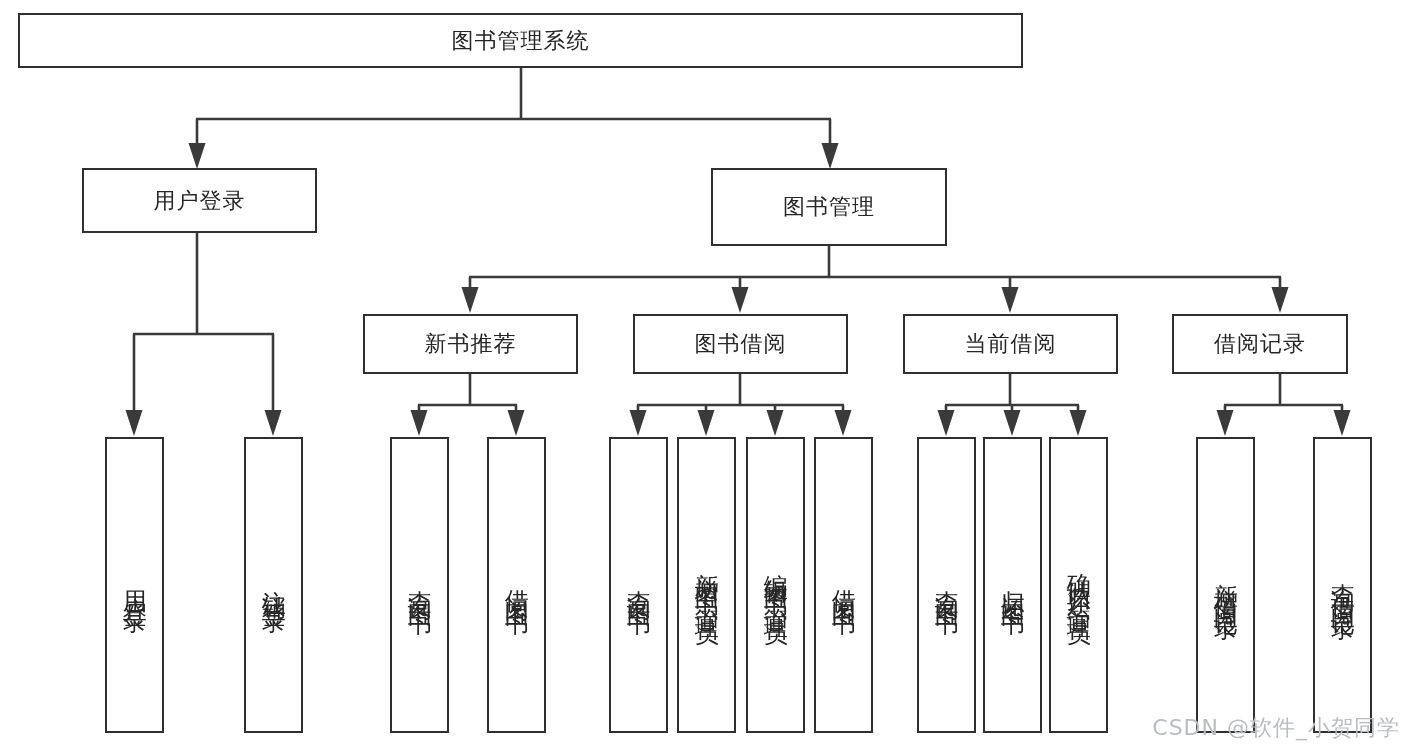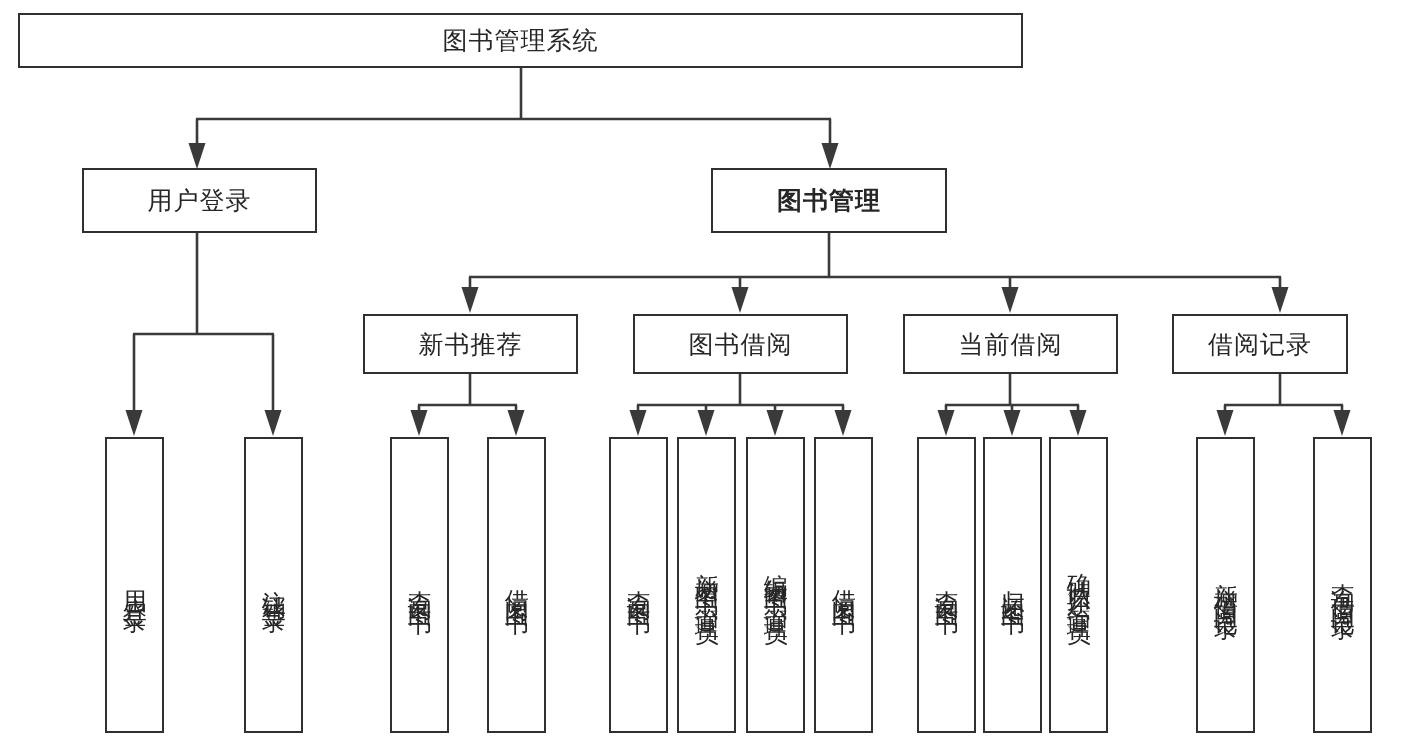--- a/index.html
+++ b/index.html
@@ -21,25 +21,25 @@
   .node {
     position: absolute;
     display: flex;
     align-items: center;
     justify-content: center;
     background: var(--fill, #ffffff);
     border: 2px solid var(--border, #303030);
     color: var(--text, #262626);
     z-index: 2;
   }
-  .hnode { font-size: 25px; letter-spacing: 1px; justify-content: center; }
+  .hnode { font-size: 22px; letter-spacing: 1px; justify-content: center; }
 
   .node-root  { left: 18px;   top: 13px;  width: 1005px; height: 55px; }
   .node-l2a   { left: 82px;   top: 168px; width: 235px;  height: 65px; }
-  .node-l2b   { left: 711px;  top: 168px; width: 236px;  height: 65px; font-weight: bold; }
+  .node-l2b   { left: 711px;  top: 168px; width: 236px;  height: 78px; }
   .node-l3    { top: 314px; height: 60px; width: 215px; }
   .node-l3a   { left: 363px; }
   .node-l3b   { left: 633px; }
   .node-l3c   { left: 903px; }
   .node-l3d   { left: 1172px; width: 176px; }
 
   .vnode { top: 437px; height: 296px; width: 59px; }
   .vnode .label {
     writing-mode: vertical-rl;
     text-orientation: mixed;
@@ -201,13 +201,14 @@
     <span class="label">确认归还（管理员）</span>
   </div>
 
   <div class="node vnode v12">
     <span class="label">新增借阅记录</span>
   </div>
   <div class="node vnode v13">
     <span class="label">查询借阅记录</span>
   </div>
 
+  <div class="watermark">CSDN @软件_小贺同学</div>
 </div>
 
 </body></html>

